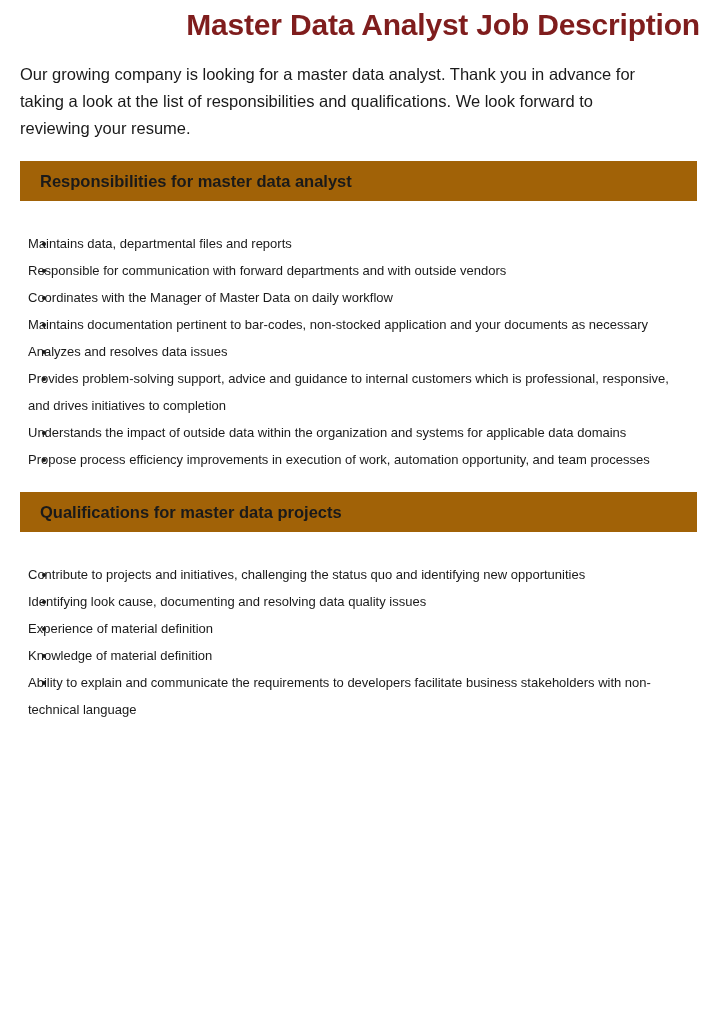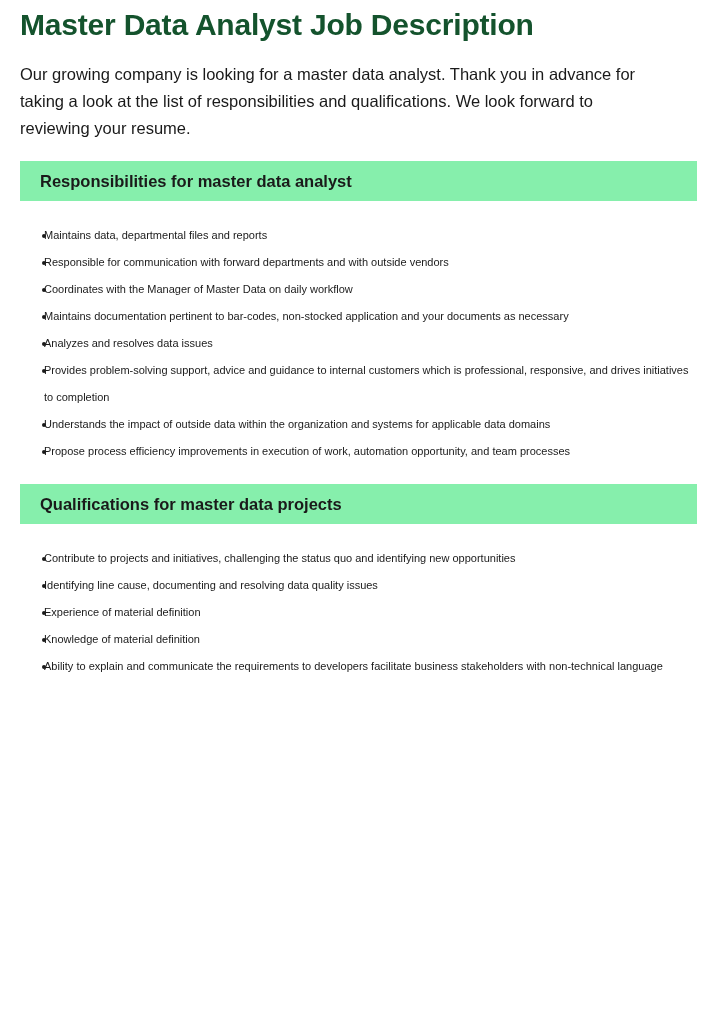--- a/index.html
+++ b/index.html
@@ -22,43 +22,43 @@
     position: relative;
   }
 
   
   .doc-title {
     margin: 0;
     padding: 6px 20px 0 20px;
     font-size: 30px;
     line-height: 38px;
     font-weight: bold;
-    text-align: left;
+    text-align: right;
     letter-spacing: -0.2px;
-    color: #14532d;
+    color: #7f1d1d;
   }
 
   
   .intro {
     margin: 0;
     padding: 17px 28px 0 20px;
     font-size: 16.5px;
     line-height: 27px;
     color: #1a1a1a;
     max-width: 672px;
     box-sizing: border-box;
   }
 
   
   .section {
     margin: 0;
   }
   .section-header {
-    margin: 19px 23px 0 20px;
-    background: #86efac;
+    margin: 19px 23px 8px 20px;
+    background: #a16207;
     height: 40px;
     display: flex;
     align-items: center;
     padding: 0 20px;
     box-sizing: border-box;
   }
   .section-header-text {
     font-size: 16.5px;
     font-weight: bold;
     line-height: 20px;
@@ -73,22 +73,22 @@
   }
   .bullet-list.first-list {
     padding-top: 21px;
   }
   .bullet-list.second-list {
     padding-top: 21px;
   }
   .bullet-item {
     position: relative;
     margin: 0;
-    padding: 0 28px 0 44px;
-    font-size: 11px;
+    padding: 0 28px 0 28px;
+    font-size: 13px;
     line-height: 27px;
     color: #1a1a1a;
     max-width: 720px;
     box-sizing: border-box;
   }
   .bullet-item::before {
     content: "";
     position: absolute;
     left: 42px;
     top: 12px;
@@ -126,21 +126,21 @@
       <li class="bullet-item">Propose process efficiency improvements in execution of work, automation opportunity, and team processes</li>
     </ul>
   </div>
 
   <div class="section">
     <div class="section-header">
       <span class="section-header-text">Qualifications for master data projects</span>
     </div>
     <ul class="bullet-list second-list">
       <li class="bullet-item">Contribute to projects and initiatives, challenging the status quo and identifying new opportunities</li>
-      <li class="bullet-item">Identifying line cause, documenting and resolving data quality issues</li>
+      <li class="bullet-item">Identifying look cause, documenting and resolving data quality issues</li>
       <li class="bullet-item">Experience of material definition</li>
       <li class="bullet-item">Knowledge of material definition</li>
       <li class="bullet-item">Ability to explain and communicate the requirements to developers facilitate business stakeholders with non-technical language</li>
     </ul>
   </div>
 
   <div class="spacer-bottom"></div>
 
 </div>
 

